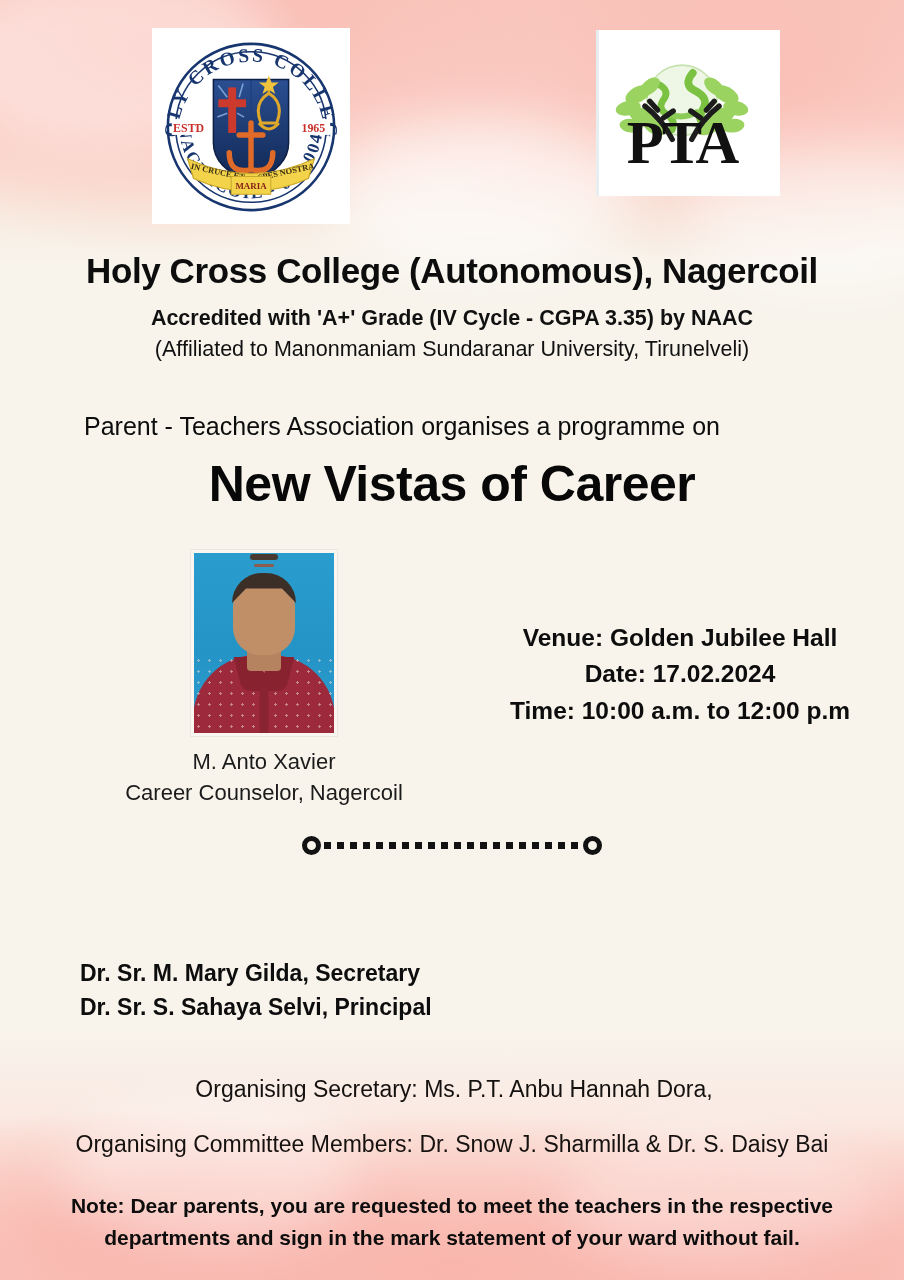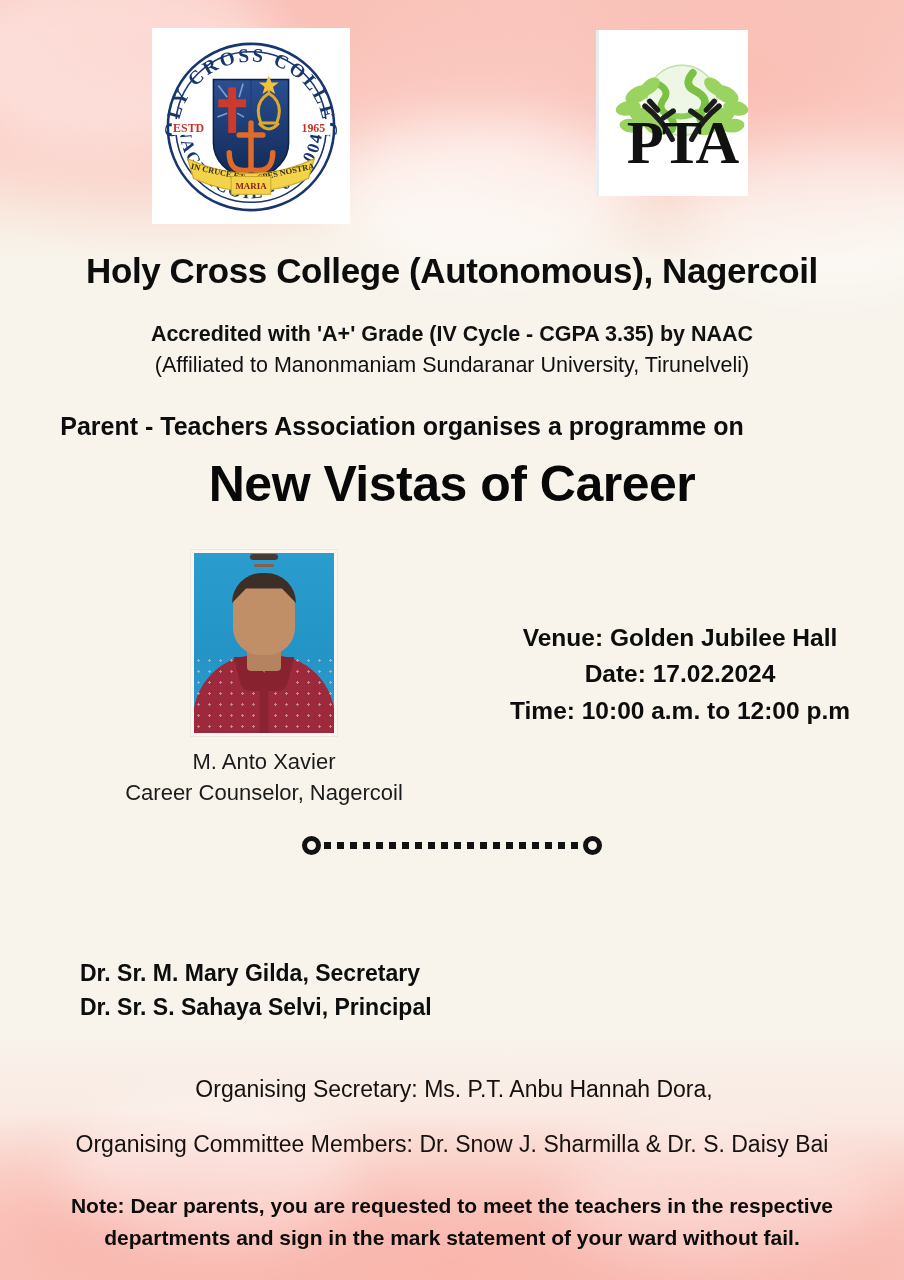--- a/index.html
+++ b/index.html
@@ -41,42 +41,42 @@
 
   .college-logo {
     position:absolute; left:152px; top:28px;
     width:198px; height:196px;
     background:#ffffff;
   }
   .crest-wrap { position:absolute; inset:0; }
 
   .pta-logo {
     position:absolute; left:596px; top:30px;
-    width:152px; height:166px;
+    width:184px; height:166px;
     background:#ffffff;
     border-left:3px solid #e6eef2;
   }
 
   
   .headings { position:absolute; top:250px; left:0; width:904px; text-align:center; }
   .college-name {
     font-size:35px; font-weight:700; letter-spacing:-0.4px;
     color:#0d0d0d; line-height:1.18;
   }
   .accredit {
-    margin-top:28px;
+    margin-top:12px;
     font-size:21.5px; font-weight:700; color:#111; line-height:1.42;
   }
   .affiliate {
     font-size:21.5px; font-weight:400; color:#111; line-height:1.42;
   }
 
   .organises {
     position:absolute; top:412px; left:0; width:804px; text-align:center;
-    font-size:25px; font-weight:700; color:#0d0d0d;
+    font-size:25px; font-weight:400; color:#0d0d0d;
   }
   .event-title {
     position:absolute; top:455px; left:0; width:904px; text-align:center;
     font-size:50px; font-weight:700; color:#080808; letter-spacing:-0.5px;
   }
 
   
   .speaker { position:absolute; left:96px; top:550px; width:336px; text-align:center; }
   .photo-frame {
     width:146px; height:186px;

